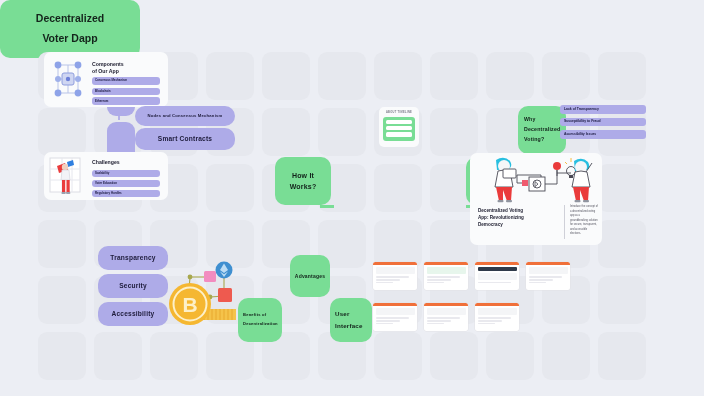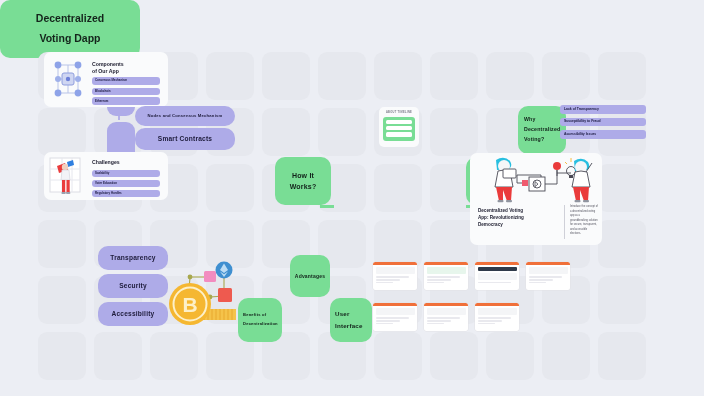--- a/index.html
+++ b/index.html
@@ -273,21 +273,21 @@
     </svg>
   </div>
 
   <div class="node green node-title" style="left:275px;top:157px;width:56px;height:48px;font-size:7px;flex-direction:column;display:flex;">
     <span style="line-height:1.6;">How It</span>
     <span style="line-height:1.6;">Works?</span>
   </div>
 
   <div id="main-title">
     <span>Decentralized</span>
-    <span>Voting Dapp</span>
+    <span>Voter Dapp</span>
   </div>
 
   <div class="node green node-title" style="left:466px;top:157px;width:50px;height:48px;font-size:8px;">
     <span>Intro</span>
   </div>
 
   <div class="node green node-title" style="left:518px;top:106px;width:48px;height:48px;font-size:5.2px;flex-direction:column;display:flex;align-items:flex-start;padding-left:6px;">
     <span style="line-height:1.9;">Why</span>
     <span style="line-height:1.9;">Decentralized</span>
     <span style="line-height:1.9;">Voting?</span>

